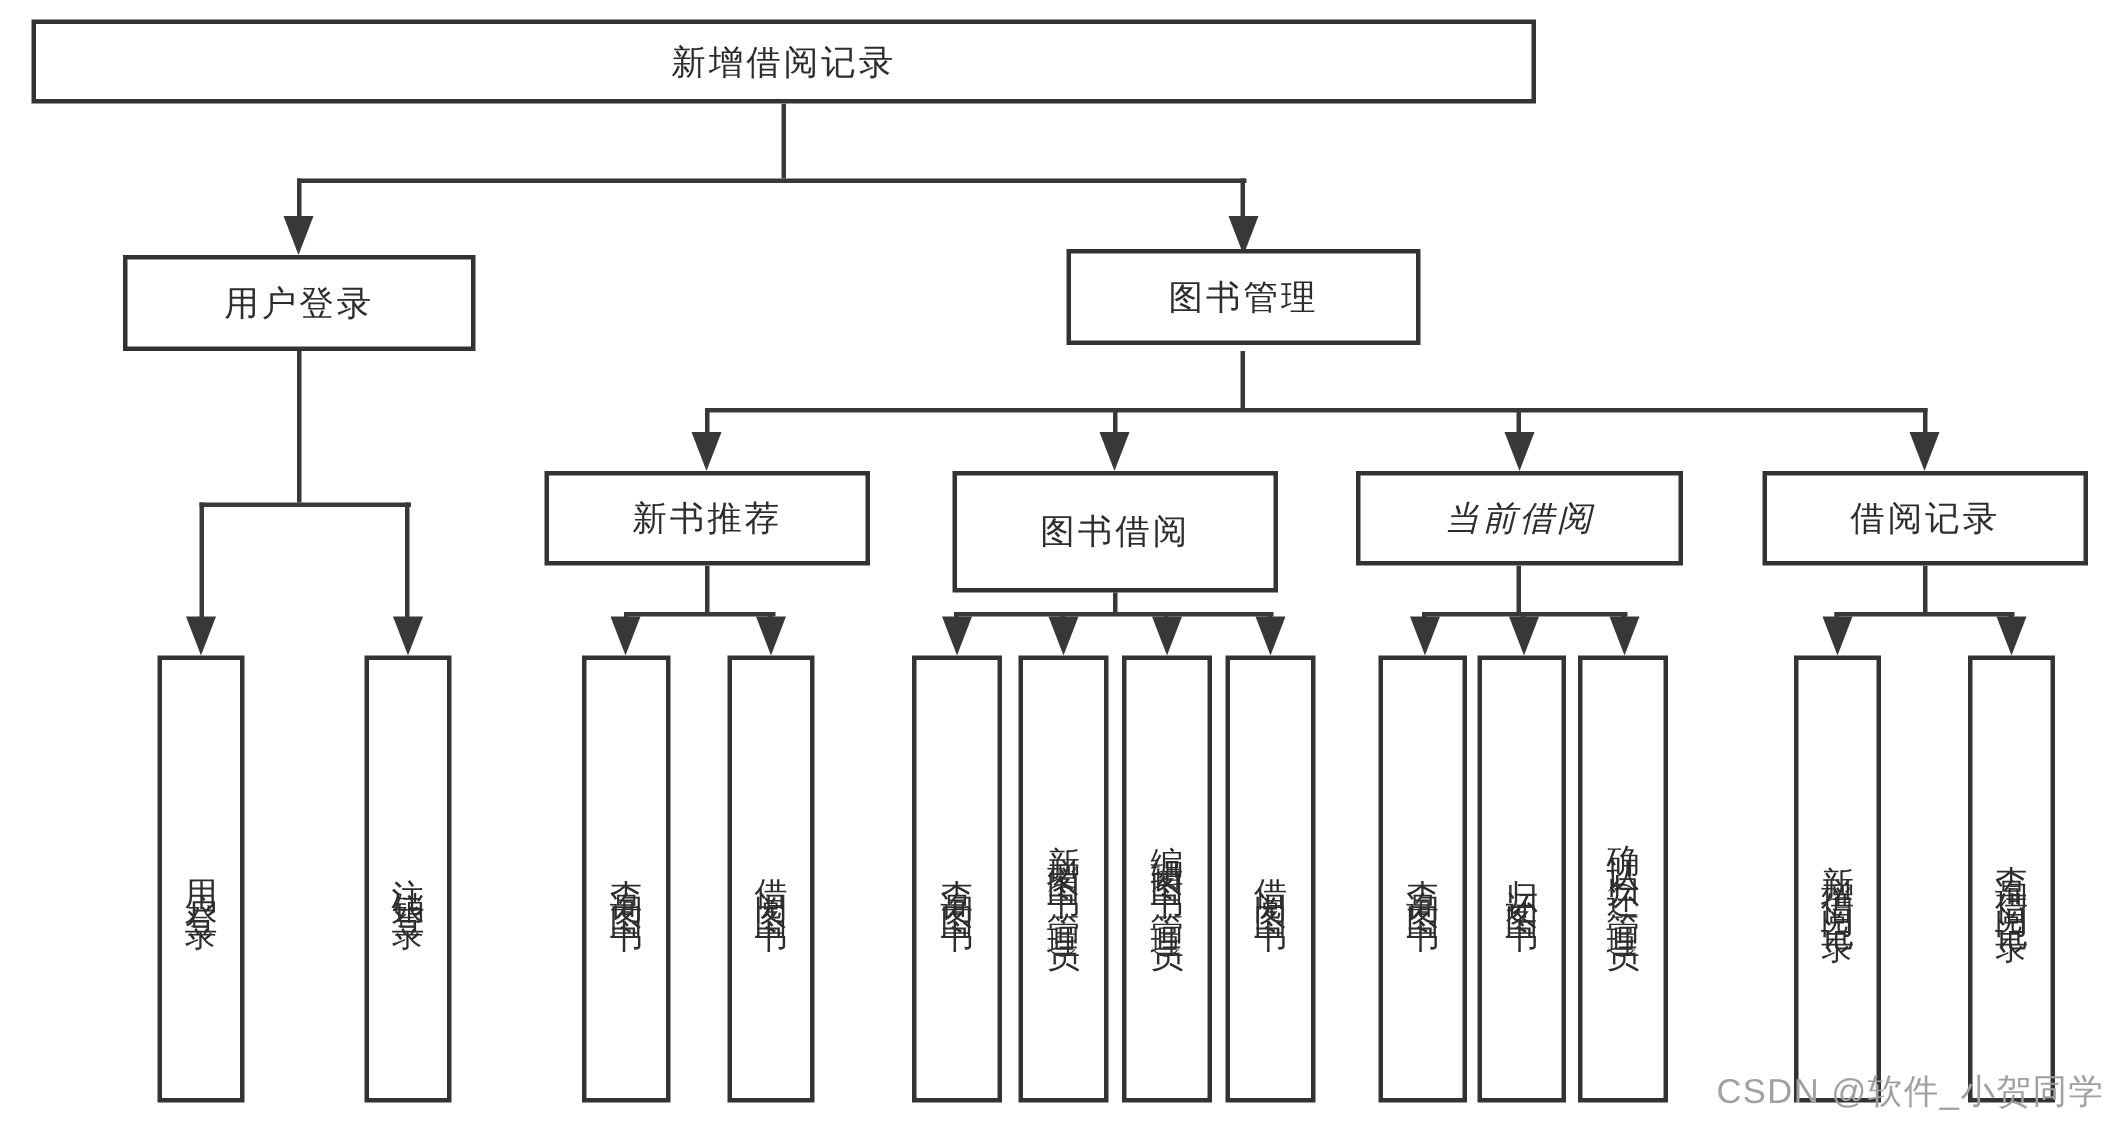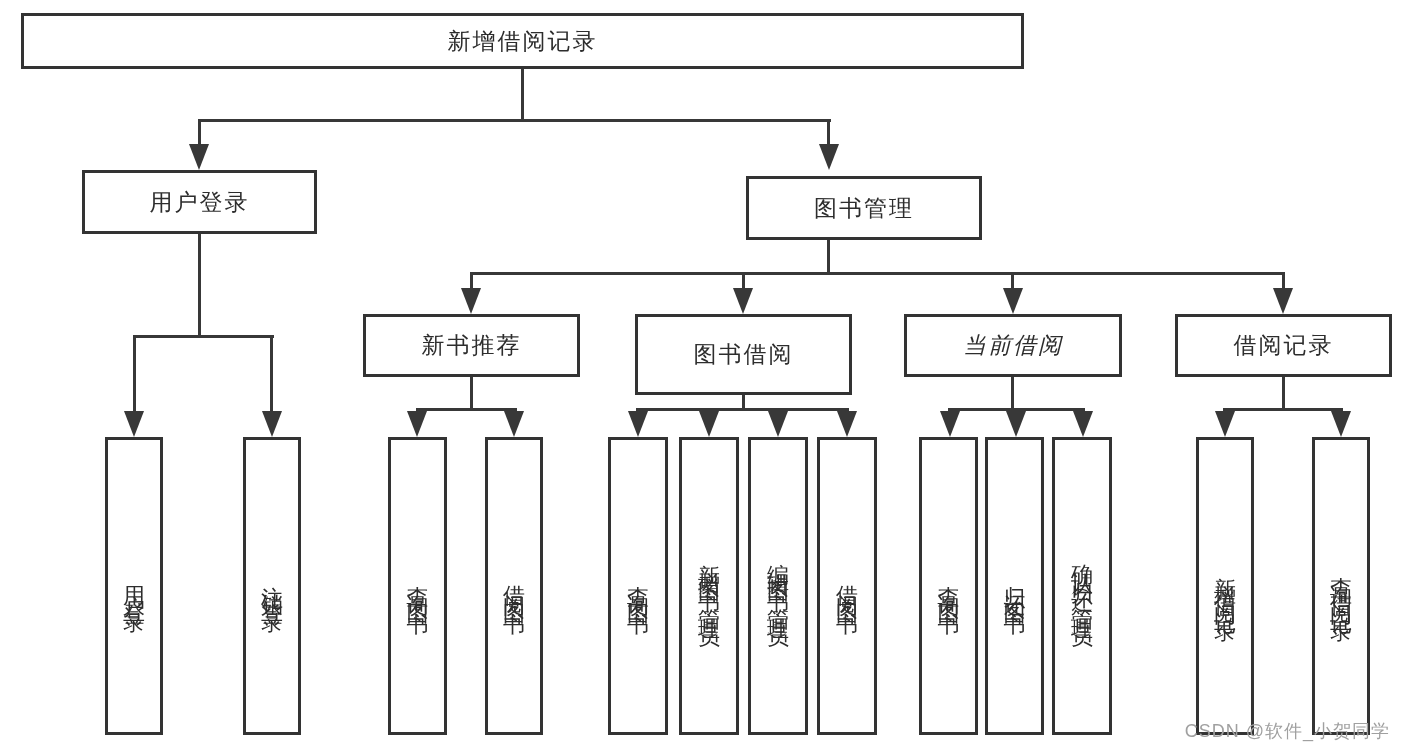--- a/index.html
+++ b/index.html
@@ -41,23 +41,23 @@
   .ah {
     position: absolute;
     width: 0; height: 0;
     border-left: 10px solid transparent;
     border-right: 10px solid transparent;
     border-top: 26px solid #383838;
     z-index: 1;
   }
   .watermark {
     position: absolute;
-    right: 15px;
+    right: 2px;
     bottom: 4px;
-    font-size: 18px;
+    font-size: 23px;
     letter-spacing: 1px;
     color: #a0a0a0;
     z-index: 5;
   }
 </style>
 </head>
 <body>
 
 <div id="canvas">
 
@@ -68,21 +68,21 @@
   <div class="line" style="left:521px; top:69px; width:3px; height:50px;"></div>
   <div class="line" style="left:198px; top:119px; width:633px; height:3px;"></div>
   <div class="line" style="left:198px; top:119px; width:3px; height:27px;"></div>
   <div class="ah" style="left:189px; top:144px;"></div>
   <div class="line" style="left:827px; top:119px; width:3px; height:27px;"></div>
   <div class="ah" style="left:819px; top:144px;"></div>
 
   <div class="node" style="left:82px; top:170px; width:235px; height:64px;">
     <span>用户登录</span>
   </div>
-  <div class="node" style="left:711px; top:176px; width:236px; height:64px;margin-left:35px;">
+  <div class="node" style="left:711px; top:166px; width:236px; height:64px;">
     <span>图书管理</span>
   </div>
 
   <div class="line" style="left:198px; top:234px; width:3px; height:101px;"></div>
   <div class="line" style="left:133px; top:335px; width:141px; height:3px;"></div>
   <div class="line" style="left:133px; top:335px; width:3px; height:78px;"></div>
   <div class="ah" style="left:124px; top:411px;"></div>
   <div class="line" style="left:270px; top:335px; width:3px; height:78px;"></div>
   <div class="ah" style="left:262px; top:411px;"></div>
 

